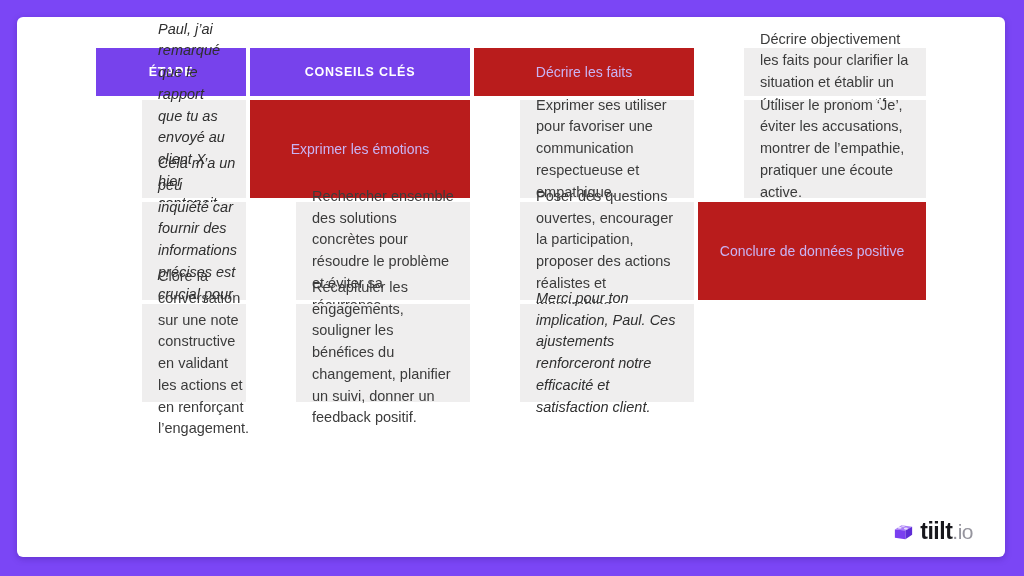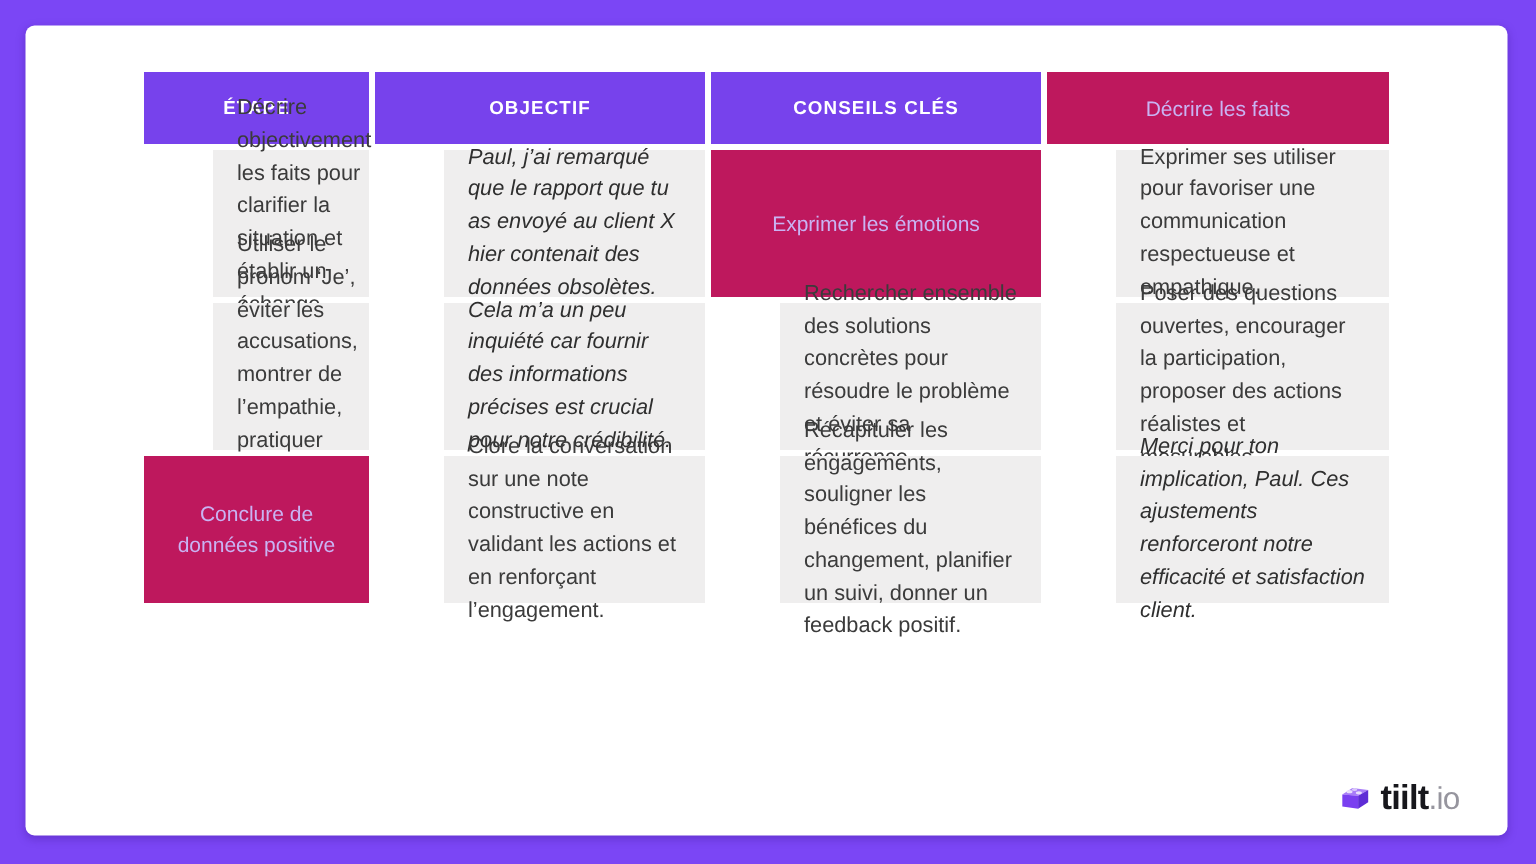--- a/index.html
+++ b/index.html
@@ -34,21 +34,21 @@
   .head-cell {
     background: #7742ec;
     color: #ffffff;
     font-weight: bold;
     font-size: 12.5px;
     letter-spacing: 0.06em;
     justify-content: center;
     text-transform: uppercase;
   }
   .step-cell {
-    background: #be185d;
+    background: #b91c1c;
     color: #c9b3f3;
     font-size: 14px;
     line-height: 1.5;
     justify-content: center;
     text-align: center;
     padding: 8px 14px;
   }
   .body-cell {
     background: #efeeee;
     color: #3b3b3b;
@@ -73,21 +73,20 @@
   .logo-text { font-size: 23px; font-weight: bold; color: #17171c; letter-spacing: -0.5px; }
   .logo-suffix { font-size: 21px; font-weight: normal; color: #96959e; letter-spacing: -0.5px; }
 </style>
 </head>
 <body>
 
 <div class="card">
   <div class="table-grid">
 
     <div class="cell head-cell">ÉTAPE</div>
-    <div class="cell head-cell">OBJECTIF</div>
     <div class="cell head-cell">CONSEILS CLÉS</div>
 
     <div class="cell step-cell">Décrire les faits</div>
     <div class="cell body-cell">Décrire objectivement les faits pour clarifier la situation et établir un échange constructif.</div>
     <div class="cell body-cell example-cell">Paul, j’ai remarqué que le rapport que tu as envoyé au client X hier contenait des données obsolètes.</div>
 
     <div class="cell step-cell">Exprimer les émotions</div>
     <div class="cell body-cell">Exprimer ses utiliser pour favoriser une communication respectueuse et empathique.</div>
     <div class="cell body-cell">Utiliser le pronom ‘Je’, éviter les accusations, montrer de l’empathie, pratiquer une écoute active.</div>
     <div class="cell body-cell example-cell">Cela m’a un peu inquiété car fournir des informations précises est crucial pour notre crédibilité.</div>

